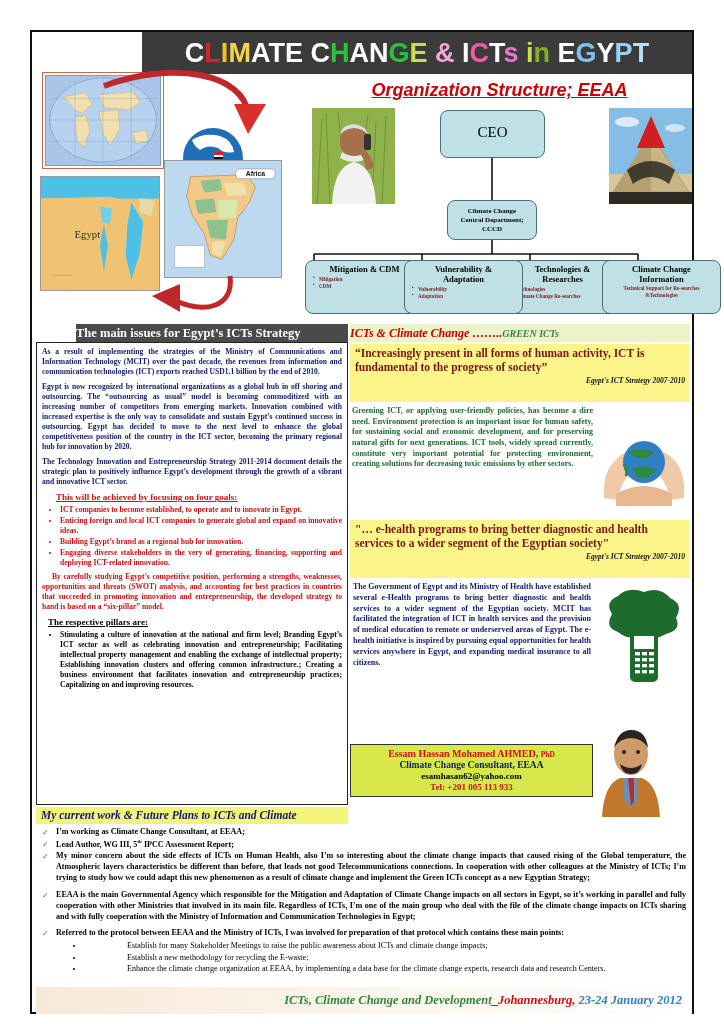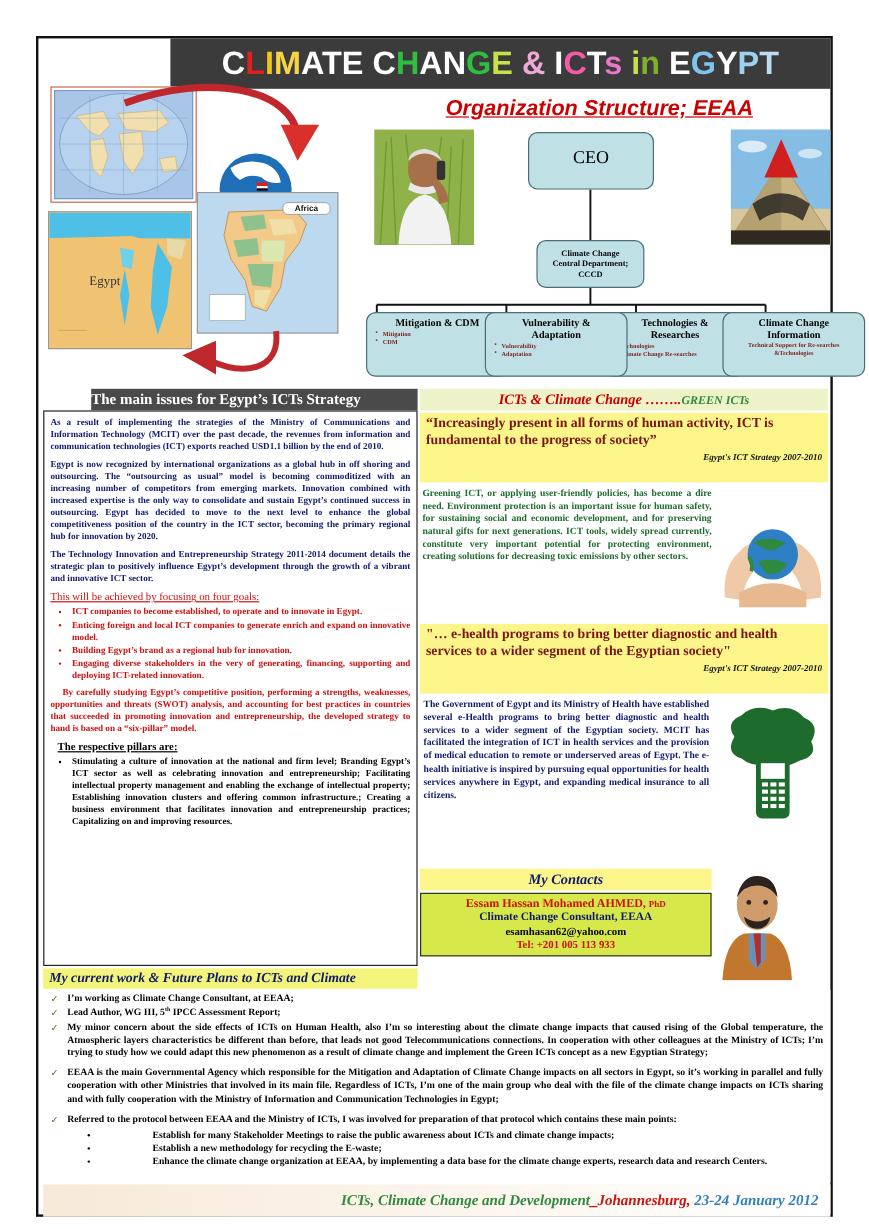--- a/index.html
+++ b/index.html
@@ -105,39 +105,39 @@
   
   .hdr-dark {
     position:absolute; left:44px; top:292px; width:272px; height:18px;
     background:#4a4a4a; color:#fff;
     font-weight:bold; font-size:12.5px; text-align:left; line-height:18px;
   }
   .hdr-green {
     position:absolute; left:318px; top:292px; width:340px; height:18px;
     background:#eef2c8;
     font-weight:bold; font-style:italic; font-size:12px;
-    line-height:18px; text-align:center;
+    line-height:18px; text-align:left;
     color:#cc0000;
   }
   .hdr-green .g2 { color:#2f8a3f; font-size:10px; }
   .bird { position:absolute; left:320px; top:288px; width:48px; height:26px; }
 
   
   .leftcol {
     position:absolute; left:4px; top:310px; width:312px; height:463px;
     border:1px solid #222; background:#fff;
     padding:4px 5px 2px 5px;
     overflow:hidden;
   }
   .leftcol p { margin:0 0 5px 0; }
   .p-navy { color:#101a6b; font-weight:bold; font-size:7.6px; line-height:1.32; text-align:justify; }
   .p-red  { color:#cc1111; font-weight:bold; font-size:7.6px; line-height:1.32; text-align:justify; }
   .sub-red {
-    color:#cc1111; font-weight:normal; font-size:9px; text-decoration:underline;
-    margin:3px 0 3px 0;
+    color:#cc1111; font-weight:bold; font-size:9px; text-decoration:underline;
+    margin:3px 0 3px 14px;
   }
   .sub-black {
     color:#000; font-weight:bold; font-size:9px; text-decoration:underline;
     margin:4px 0 3px 6px;
   }
   ul.redlist { margin:0 0 4px 0; padding-left:18px; }
   ul.redlist li { color:#cc1111; font-weight:bold; font-size:7.6px; line-height:1.32; text-align:justify; margin-bottom:1px; }
   ul.blacklist { margin:0 0 4px 0; padding-left:18px; }
   ul.blacklist li { color:#000; font-weight:bold; font-size:7.6px; line-height:1.32; text-align:justify; }
   ul.redlist li::marker, ul.blacklist li::marker { font-size:7px; }
@@ -203,21 +203,21 @@
   
   .bottom {
     position:absolute; left:4px; top:793px; width:656px; height:160px;
     background:#fff; padding:2px 6px 0 6px; overflow:hidden;
   }
   .chk { display:flex; margin-bottom:1px; }
   .chk .mk { width:14px; flex:none; color:#6a6a2a; font-size:8px; padding-top:1px; font-family:"DejaVu Sans", sans-serif;}
   .chk .tx { flex:1; color:#000; font-weight:bold; font-size:8.1px; line-height:1.34; text-align:justify; }
   .chk.gap { margin-top:6px; }
   ul.dotlist { margin:1px 0 0 0; padding-left:42px; }
-  ul.dotlist li { color:#000; font-weight:bold; font-size:8.1px; line-height:1.4;padding-left:43px; }
+  ul.dotlist li { color:#000; font-weight:normal; font-size:8.1px; line-height:1.4;padding-left:43px; }
 
   .footer {
     position:absolute; left:4px; top:955px; width:656px; height:27px;
     background:linear-gradient(90deg,#f7e9d8 0%,#fdf7ef 60%,#ffffff 100%);
     text-align:right; padding-right:10px; line-height:27px;
     font-weight:bold; font-style:italic; font-size:12.5px;
   }
   .footer .f1 { color:#2f8a3f; }
   .footer .f2 { color:#cc1111; text-decoration:underline; }
   .footer .f3 { color:#cc1111; }
@@ -414,21 +414,21 @@
     <span>ICTs &amp; Climate Change ……..</span><span class="g2">GREEN ICTs</span>
   </div>
 
   <div class="leftcol">
     <p class="p-navy">As a result of implementing the strategies of the Ministry of Communications and Information Technology (MCIT) over the past decade, the revenues from information and communication technologies (ICT) exports reached USD1.1 billion by the end of 2010.</p>
     <p class="p-navy">Egypt is now recognized by international organizations as a global hub in off shoring and outsourcing. The “outsourcing as usual” model is becoming commoditized with an increasing number of competitors from emerging markets. Innovation combined with increased expertise is the only way to consolidate and sustain Egypt’s continued success in outsourcing. Egypt has decided to move to the next level to enhance the global competitiveness position of the country in the ICT sector, becoming the primary regional hub for innovation by 2020.</p>
     <p class="p-navy">The Technology Innovation and Entrepreneurship Strategy 2011-2014 document details the strategic plan to positively influence Egypt’s development through the growth of a vibrant and innovative ICT sector.</p>
     <div class="sub-red">This will be achieved by focusing on four goals:</div>
     <ul class="redlist">
       <li>ICT companies to become established, to operate and to innovate in Egypt.</li>
-      <li>Enticing foreign and local ICT companies to generate enrich and expand on innovative model.</li>
+      <li>Enticing foreign and local ICT companies to generate global and expand on innovative ideas.</li>
       <li>Building Egypt’s brand as a regional hub for innovation.</li>
       <li>Engaging diverse stakeholders in the very of generating, financing, supporting and deploying ICT-related innovation.</li>
     </ul>
     <p class="p-red" style="text-indent:10px;">By carefully studying Egypt’s competitive position, performing a strengths, weaknesses, opportunities and threats (SWOT) analysis, and accounting for best practices in countries that succeeded in promoting innovation and entrepreneurship, the developed strategy to hand is based on a “six-pillar” model.</p>
     <div class="sub-black">The respective pillars are:</div>
     <ul class="blacklist">
       <li>Stimulating a culture of innovation at the national and firm level; Branding Egypt’s ICT sector as well as celebrating innovation and entrepreneurship; Facilitating intellectual property management and enabling the exchange of intellectual property; Establishing innovation clusters and offering common infrastructure.; Creating a business environment that facilitates innovation and entrepreneurship practices; Capitalizing on and improving resources.</li>
     </ul>
   </div>
 
@@ -479,21 +479,20 @@
         <rect x="37" y="76" width="5" height="3.4"></rect>
           <rect x="44" y="76" width="5" height="3.4"></rect>
           <rect x="51" y="76" width="5" height="3.4"></rect>
         <rect x="37" y="82" width="5" height="3.4"></rect>
           <rect x="44" y="82" width="5" height="3.4"></rect>
           <rect x="51" y="82" width="5" height="3.4"></rect>
       </g>
     </svg>
   </div>
 
-  <div class="contacts-title">My Contacts</div>
 
   <div class="contacts-box">
     <div class="c-name">
       <span>Essam Hassan Mohamed AHMED,</span>
       <span class="phd">PhD</span>
     </div>
     <div class="c-role">Climate Change Consultant, EEAA</div>
     <div class="c-mail">esamhasan62@yahoo.com</div>
     <div class="c-tel">Tel: +201 005 113 933</div>
   </div>

